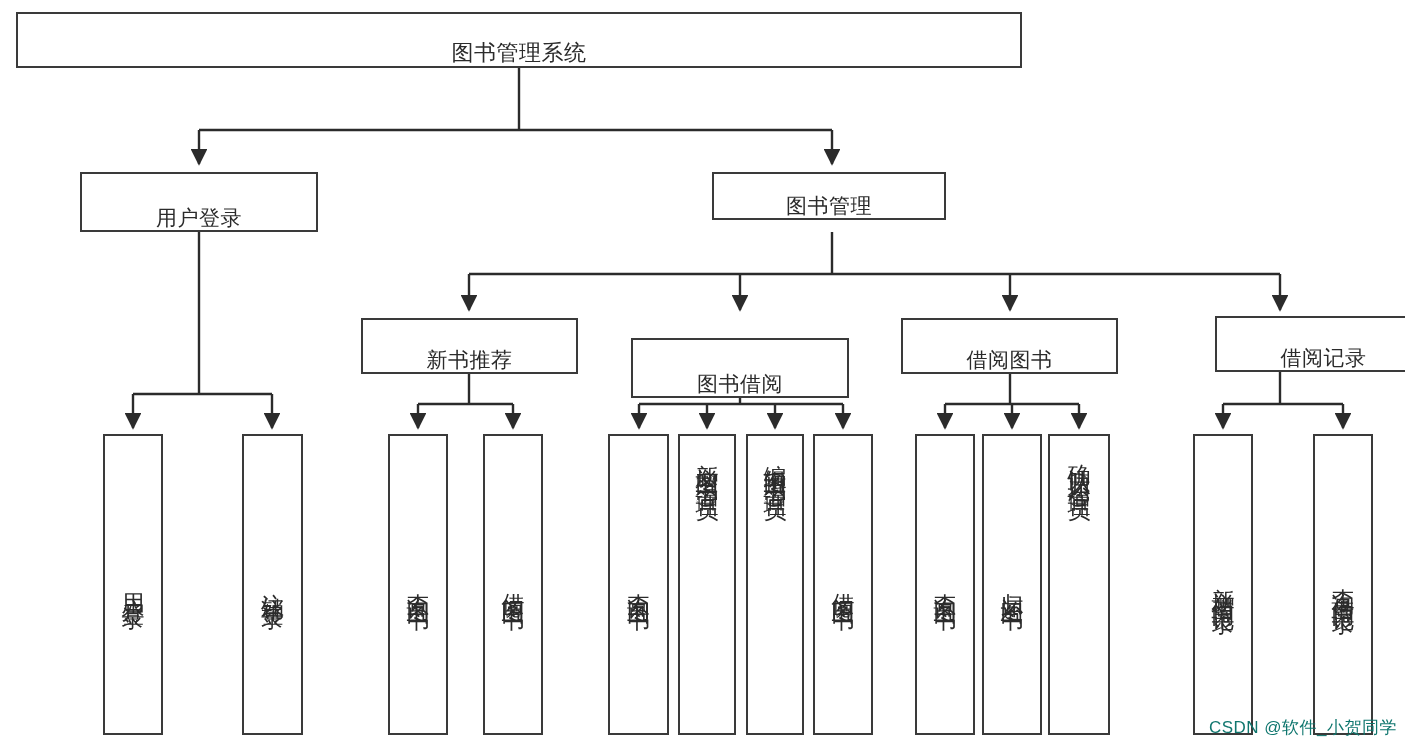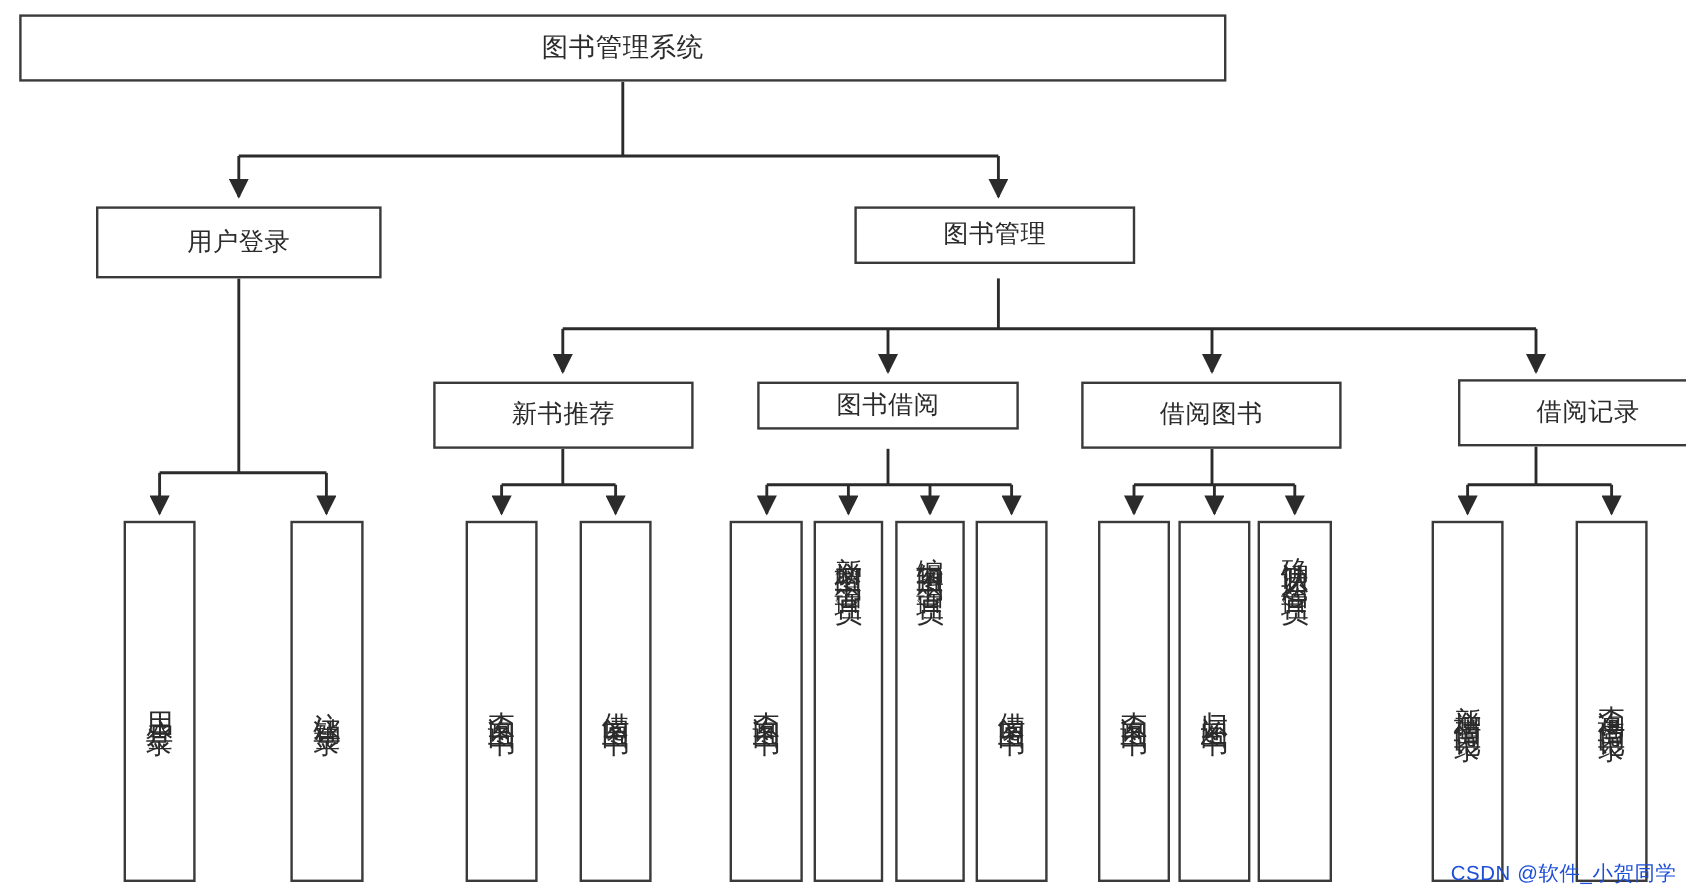--- a/index.html
+++ b/index.html
@@ -24,21 +24,21 @@
     width: 1405px;
     height: 747px;
     pointer-events: none;
   }
   .node {
     position: absolute;
     box-sizing: border-box;
     border: 2px solid #3a3a3a;
     background: #ffffff;
     display: flex;
-    align-items: center;
+    align-items: flex-end;
     justify-content: center;
     color: #2b2b2b;
   }
   .node-label {
     display: block;
     text-align: center;
     line-height: 1.12;
     color: #2b2b2b;
     white-space: nowrap;
   }
@@ -67,21 +67,21 @@
   }
   .v-node.center-text {
     align-items: center;
     padding-top: 0;
   }
   #watermark {
     position: absolute;
     right: 8px;
     bottom: 8px;
     font-size: 17px;
-    color: #1d4ed8;
+    color: #0f766e;
     letter-spacing: 0.5px;
     white-space: nowrap;
     user-select: none;
   }
 </style>
 </head>
 <body>
 
 <div id="canvas">
 
@@ -145,21 +145,21 @@
   </div>
 
   <div class="node h-node" style="left:712px; top:172px; width:234px; height:48px;">
     <span class="node-label">图书管理</span>
   </div>
 
   <div class="node h-node" style="left:361px; top:318px; width:217px; height:56px;">
     <span class="node-label">新书推荐</span>
   </div>
 
-  <div class="node h-node" style="left:631px; top:318px; width:218px; height:40px;">
+  <div class="node h-node" style="left:631px; top:338px; width:218px; height:60px;">
     <span class="node-label">图书借阅</span>
   </div>
 
   <div class="node h-node" style="left:901px; top:318px; width:217px; height:56px;">
     <span class="node-label">借阅图书</span>
   </div>
 
   <div class="node h-node" style="left:1171px; top:316px; width:217px; height:56px;margin-left:44px;">
     <span class="node-label">借阅记录</span>
   </div>

